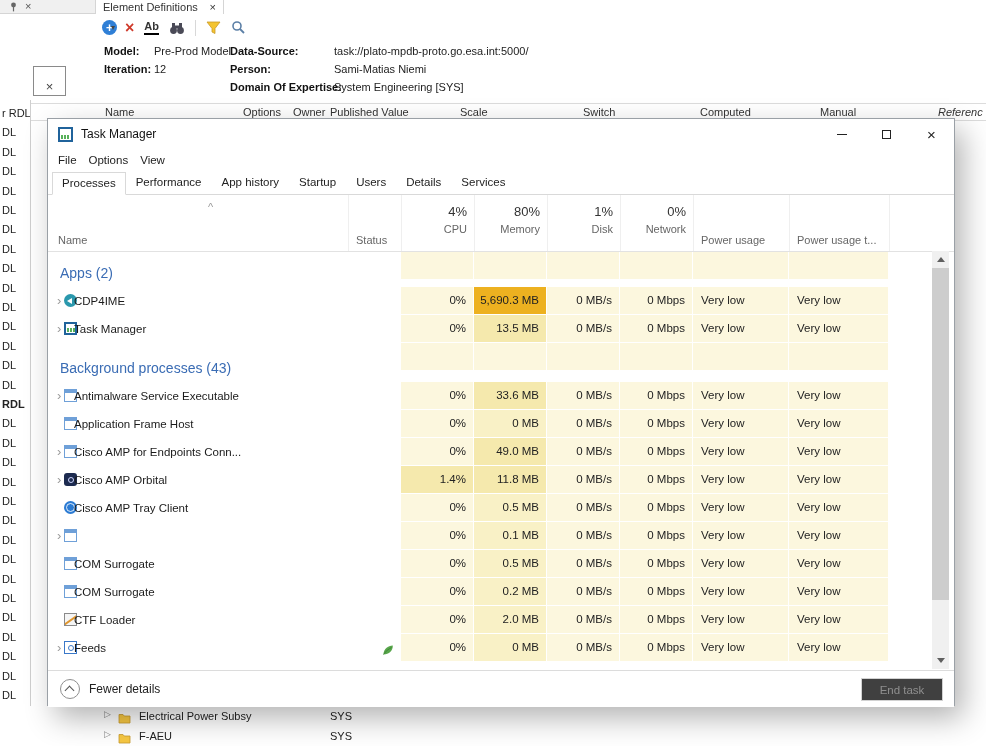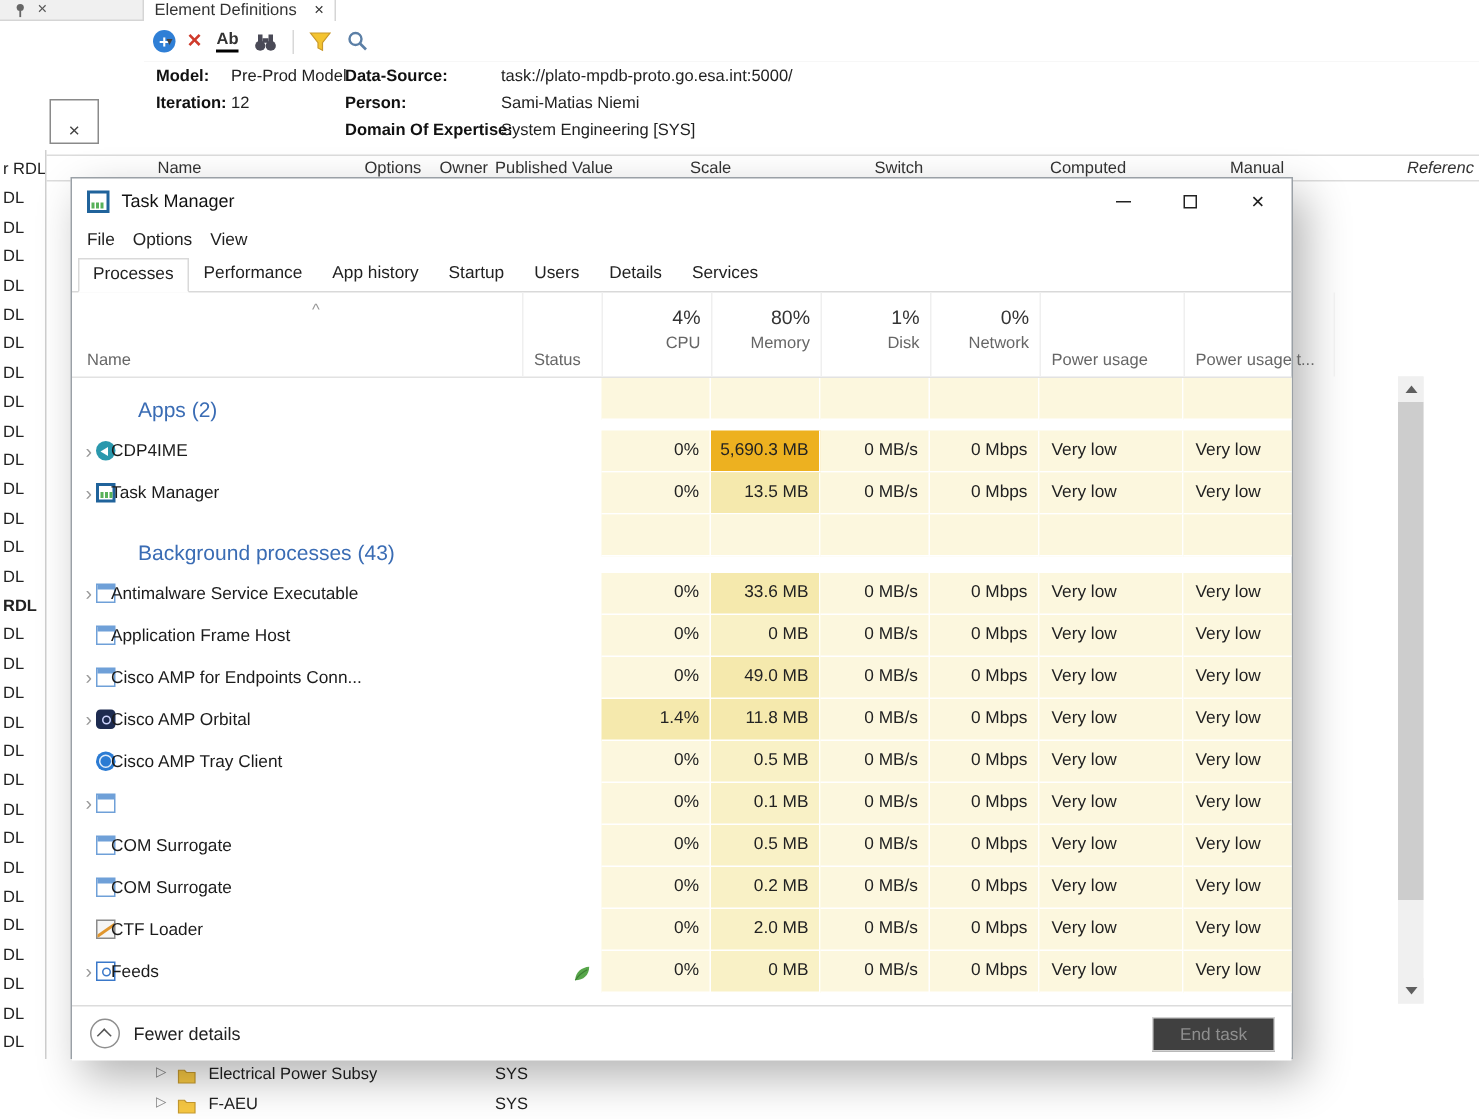--- a/index.html
+++ b/index.html
@@ -35,21 +35,21 @@
     border:1px solid #8a8a8a;box-sizing:border-box;display:flex;align-items:flex-end;
     justify-content:center;font-size:13px;color:#444;padding-bottom:1px;}
   #bg-tree{position:absolute;left:0;top:706px;right:0;height:40px;background:#fff;}
   .btrow{position:absolute;left:0;right:0;height:20px;}
   .btarrow{position:absolute;left:104px;top:3px;font-size:9px;color:#888;}
   .btfolder{position:absolute;left:118px;top:4px;}
   .btname{position:absolute;left:139px;top:0;line-height:20px;font-size:11px;color:#222;white-space:nowrap;}
   .btowner{position:absolute;left:330px;top:0;line-height:20px;font-size:11px;color:#222;}
 
   
-  #tm{position:absolute;left:47px;top:118px;width:815px;height:588px;background:#fff;
+  #tm{position:absolute;left:47px;top:118px;width:908px;height:588px;background:#fff;
     border:1px solid #9aa0a6;box-sizing:border-box;box-shadow:8px 12px 28px rgba(0,0,0,.30);}
   .tm-titlebar{height:30px;display:flex;align-items:center;}
   .tm-title{margin-left:8px;font-size:12px;color:#111;}
   .wcs{margin-left:auto;display:flex;height:30px;}
   .wc{width:45px;height:30px;display:flex;align-items:center;justify-content:center;color:#222;}
   .glyph-min{width:10px;height:1px;background:#222;}
   .glyph-max{width:9px;height:9px;border:1px solid #222;box-sizing:border-box;}
   .glyph-close{font-size:15px;line-height:1;}
   .tm-menubar{height:22px;display:flex;align-items:center;padding-left:4px;}
   .menu-item{padding:0 6px;font-size:11.5px;color:#222;}
@@ -63,21 +63,21 @@
   .hname{position:absolute;left:10px;bottom:5px;font-size:11px;color:#666;}
   .hcaret{position:absolute;left:160px;top:6px;font-size:11px;color:#999;}
   .hstatus{position:absolute;left:308px;bottom:5px;font-size:11px;color:#666;}
   .hcell{position:absolute;top:0;width:73px;text-align:right;padding-right:7px;box-sizing:border-box;}
   .hval{font-size:13px;color:#333;margin-top:9px;}
   .hlbl{font-size:11px;color:#666;margin-top:4px;}
   .hpow{position:absolute;bottom:5px;font-size:11px;color:#666;white-space:nowrap;}
   .tm-rows{position:relative;height:418px;overflow:hidden;background:#fff;}
   .prow{position:relative;height:28px;}
   .grow{position:relative;}
-  .glabel{position:absolute;left:44px;bottom:6px;font-size:14px;}
+  .glabel{position:absolute;left:12px;bottom:6px;font-size:14px;}
   .chev{position:absolute;left:9px;top:0;line-height:28px;font-size:13px;color:#9a9a9a;}
   .pic{position:absolute;left:16px;top:7px;}
   .pname{position:absolute;left:26px;top:0;line-height:28px;font-size:11.5px;color:#1b1b1b;white-space:nowrap;}
   .leaf{position:absolute;left:334px;top:8px;}
   .hc{position:absolute;top:0;height:28px;box-sizing:border-box;border-right:1px solid #fff;
     border-bottom:1px solid #fff;font-size:11.5px;line-height:27px;color:#222;white-space:nowrap;}
   .hc.num{text-align:right;padding-right:7px;}
   .hc.lbl{padding-left:8px;}
   .tm-footer{height:36px;border-top:1px solid #dcdcdc;position:relative;display:flex;
     align-items:center;padding-left:12px;gap:9px;background:#fff;}

